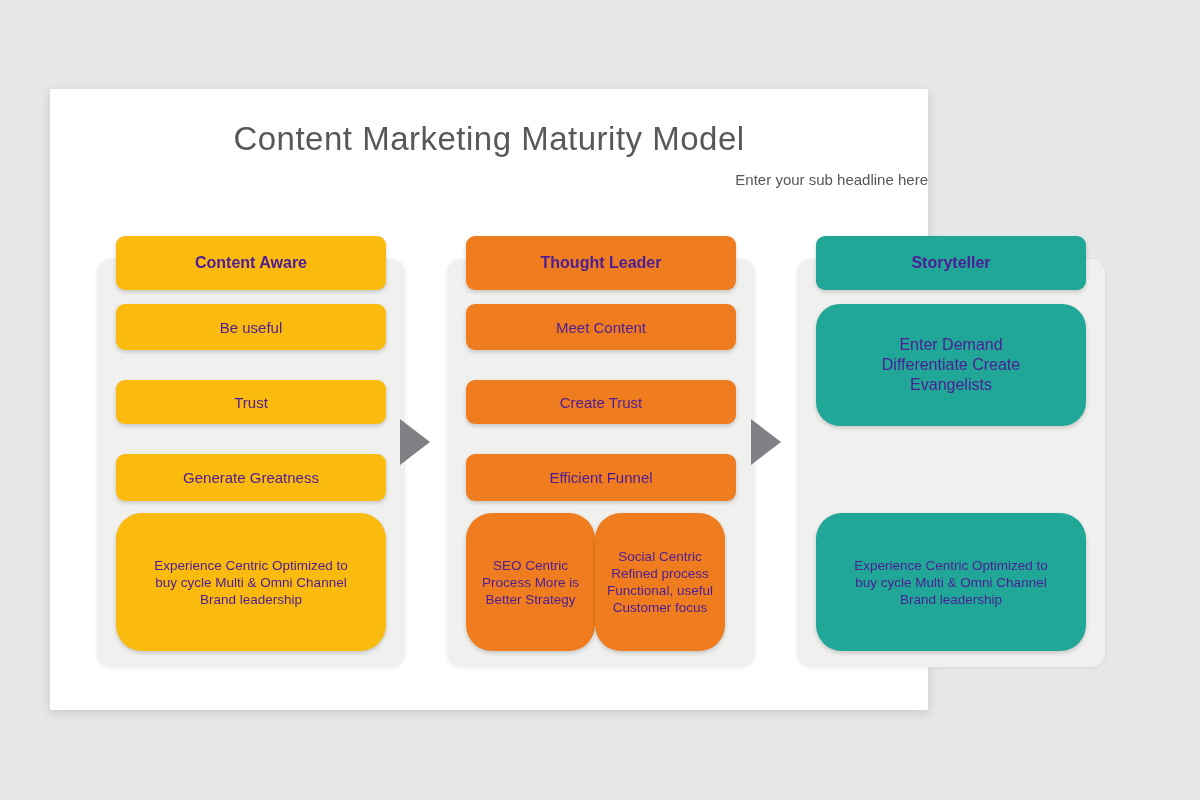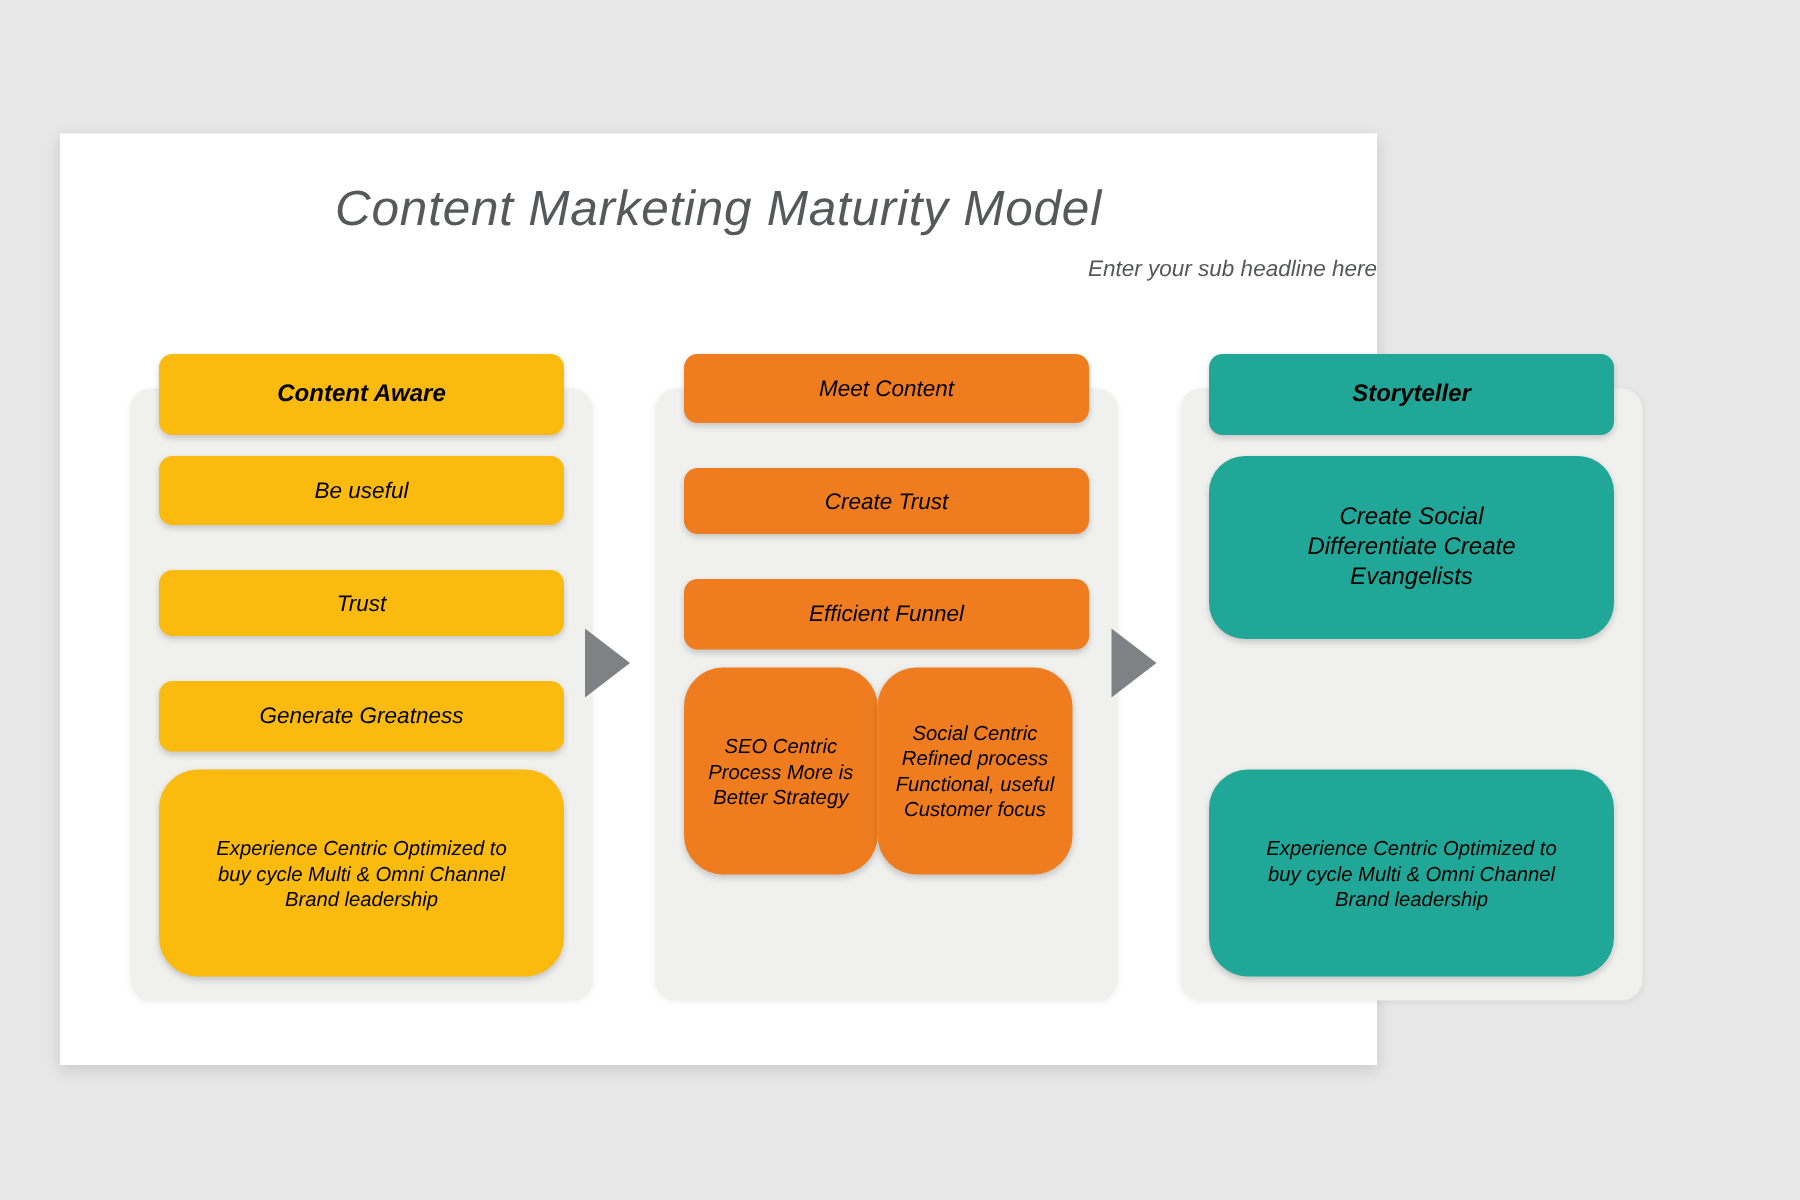--- a/index.html
+++ b/index.html
@@ -9,24 +9,23 @@
   }
   *{box-sizing:border-box; margin:0; padding:0;}
   html,body{width:1200px; height:800px;}
   body{
     font-family:"Liberation Sans", sans-serif;
     background:var(--pagebg);
     position:relative;
     overflow:hidden;
   }
   .slide{
-    position:absolute; left:40px; top:89px; width:878px; height:621px;
+    position:absolute; left:50px; top:89px; width:878px; height:621px;
     background:var(--slidebg);
     box-shadow:0 3px 10px rgba(0,0,0,0.13);
-    font-style:italic;
   }
   .title{
     margin-top:30px; text-align:center;
     font-size:33px; font-weight:400; color:var(--titlecol);
     letter-spacing:0.5px; line-height:40px;
   }
   .subtitle{
     margin-top:12px; text-align:right;
     font-size:15px; font-weight:400; color:var(--subcol);
   }
@@ -37,21 +36,21 @@
   .panel{
     position:absolute; left:0; right:0; top:23px; bottom:0;
     background:var(--panel); border-radius:14px;
     box-shadow:0 1px 4px rgba(0,0,0,0.07);
   }
   .content{
     position:absolute; left:19px; right:19px; top:0;
     display:flex; flex-direction:column;
   }
   .box{
-    color:#000000; display:flex; align-items:center; justify-content:center;
+    color:#4c1d95; display:flex; align-items:center; justify-content:center;
     text-align:center; box-shadow:0 2px 4px rgba(0,0,0,0.18);
   }
   .c-yellow{background:var(--yellow);}
   .c-orange{background:var(--orange);}
   .c-teal{background:var(--teal);}
   .hdr{height:54px; margin-bottom:14px; border-radius:9px; font-size:16px; font-weight:700;}
   .row1{height:46px; margin-bottom:30px; border-radius:9px; font-size:15px;}
   .row2{height:44px; margin-bottom:30px; border-radius:9px; font-size:15px;}
   .row3{height:47px; margin-bottom:12px; border-radius:9px; font-size:15px;}
   .bigbox{
@@ -94,34 +93,35 @@
       <div class="box row3 c-yellow">Generate Greatness</div>
       <div class="box bigbox c-yellow">Experience Centric Optimized to buy cycle Multi &amp; Omni Channel Brand leadership</div>
     </div>
   </div>
 
   <div class="arrow arrow-1"></div>
 
   <div class="column col-2">
     <div class="panel"></div>
     <div class="content">
+      <div class="box hdr c-orange">Thought Leader</div>
       <div class="box row1 c-orange">Meet Content</div>
       <div class="box row2 c-orange">Create Trust</div>
       <div class="box row3 c-orange">Efficient Funnel</div>
       <div class="split">
         <div class="box splitbox left c-orange">SEO Centric Process More is Better Strategy</div>
         <div class="box splitbox right c-orange">Social Centric Refined process Functional, useful Customer focus</div>
       </div>
     </div>
   </div>
 
   <div class="arrow arrow-2"></div>
 
   <div class="column col-3">
     <div class="panel"></div>
     <div class="content">
       <div class="box hdr c-teal">Storyteller</div>
-      <div class="box midbox c-teal">Create Social Differentiate Create Evangelists</div>
+      <div class="box midbox c-teal">Enter Demand Differentiate Create Evangelists</div>
       <div class="box bigbox c-teal">Experience Centric Optimized to buy cycle Multi &amp; Omni Channel Brand leadership</div>
     </div>
   </div>
 
 </div>
 
 </body></html>

